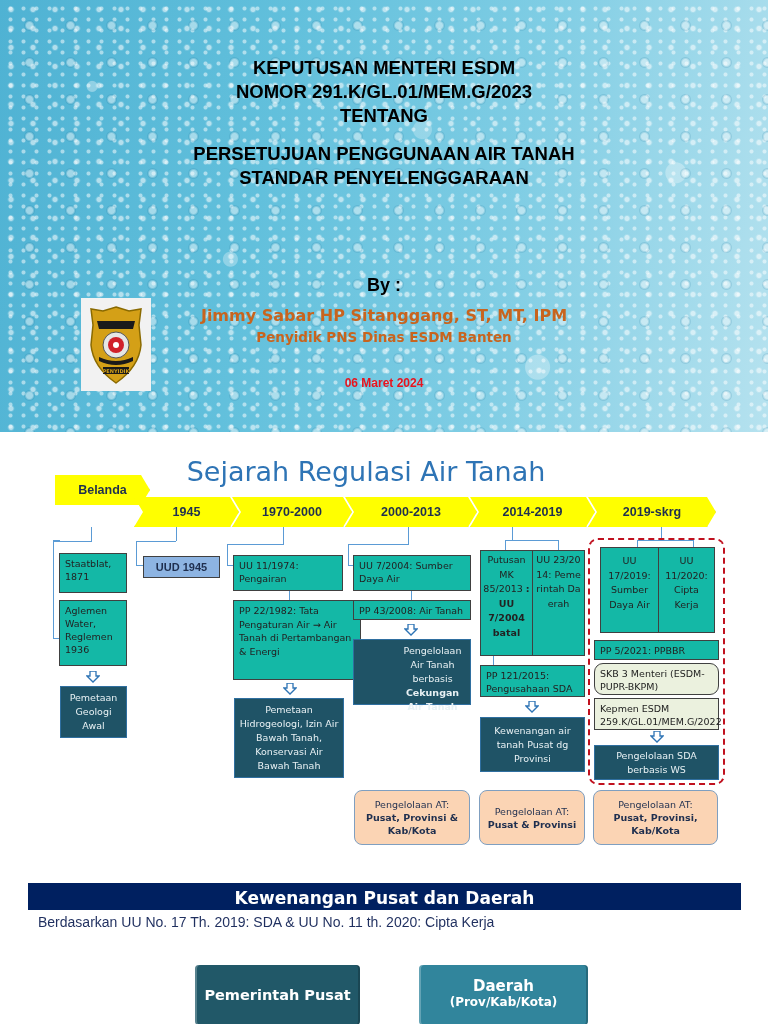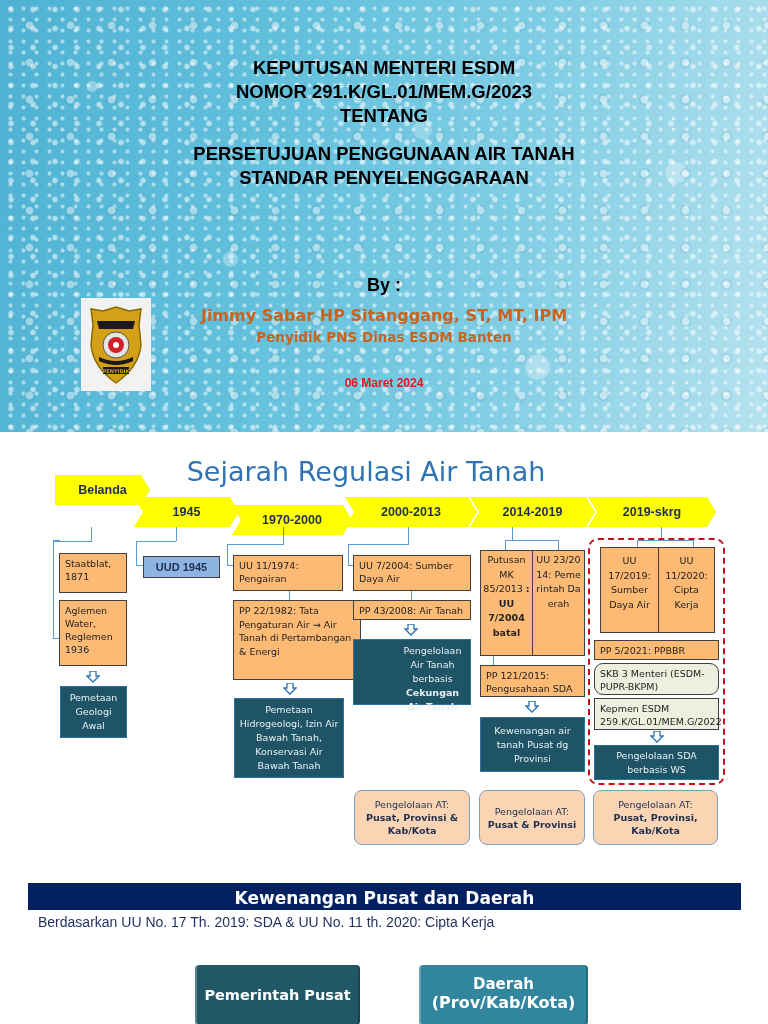--- a/index.html
+++ b/index.html
@@ -51,21 +51,21 @@
   .chev {
     position: absolute; top: 0; height: 30px;
     background: #ffff00;
     clip-path: polygon(0 0, calc(100% - 9px) 0, 100% 50%, calc(100% - 9px) 100%, 0 100%, 9px 50%);
     display: flex; align-items: center; justify-content: center;
     font-weight: bold; font-size: 12.5px; color: #1f2f4f;
     box-shadow: 0 3px 3px rgba(0,0,0,0.4);
   }
   .chev.first { clip-path: polygon(0 0, calc(100% - 9px) 0, 100% 50%, calc(100% - 9px) 100%, 0 100%); }
   .box {
-    position: absolute; background: #fdba74; border: 1px solid #404040;
+    position: absolute; background: #14b8a6; border: 1px solid #404040;
     font-family: "DejaVu Sans", sans-serif; font-size: 9.5px; line-height: 13px; color: #222;
     padding: 3px 5px; box-sizing: border-box;
   }
   .box.center { text-align: center; }
   .dark {
     position: absolute; background: #1f5366; border: 1px solid #2f6fa0;
     color: #e8f1f4; font-family: "DejaVu Sans", sans-serif; font-size: 9.5px; line-height: 14px;
     text-align: center; box-sizing: border-box; padding: 4px 3px;
     display: flex; align-items: center; justify-content: center;
   }
@@ -97,21 +97,21 @@
   }
   .s3-sub { position: absolute; left: 38px; top: 914px; font-size: 14px; color: #1f2f5f; }
   .btn {
     position: absolute; top: 965px; height: 60px; border-radius: 4px; color: #fff; font-weight: bold;
     font-family: "DejaVu Sans", sans-serif; display: flex; flex-direction: column; align-items: center; justify-content: center;
     box-shadow: inset 2px 0 0 rgba(255,255,255,0.25), inset -2px 0 0 rgba(0,0,0,0.2);
   }
   .btn.pusat { left: 195px; width: 165px; background: #215868; font-size: 14.5px; }
   .btn.daerah { left: 419px; width: 169px; background: #31859c; }
   .btn.daerah .l1 { font-size: 15px; margin-top: -4px; }
-  .btn.daerah .l2 { font-size: 16px; }
+  .btn.daerah .l2 { font-size: 12px; }
 </style>
 </head>
 <body>
 
 <div class="slide1">
   <div class="drops"></div>
 
   <div class="s1-title t1">
     <div>KEPUTUSAN MENTERI ESDM</div>
     <div>NOMOR  291.K/GL.01/MEM.G/2023</div>
@@ -140,21 +140,21 @@
   <div class="s1-name">Jimmy Sabar HP Sitanggang, ST, MT, IPM</div>
   <div class="s1-role">Penyidik PNS Dinas ESDM Banten</div>
   <div class="s1-date">06 Maret 2024</div>
 </div>
 
 <div>
   <div class="s2-title">Sejarah Regulasi Air Tanah</div>
 
   <div class="chev first" style="left:46px;top:475px;width:95px;margin-left:9px;">Belanda</div>
   <div class="chev" style="left:134px;top:497px;width:105px;">1945</div>
-  <div class="chev" style="left:232px;top:497px;width:120px;margin-top:8px;">1970-2000</div>
+  <div class="chev" style="left:232px;top:497px;width:120px;">1970-2000</div>
   <div class="chev" style="left:345px;top:497px;width:132px;">2000-2013</div>
   <div class="chev" style="left:470px;top:497px;width:125px;">2014-2019</div>
   <div class="chev" style="left:588px;top:497px;width:128px;">2019-skrg</div>
 
   <div class="conn" style="left:53px;top:527px;width:38px;height:14px;border-width:0 1px 1px 1px;border-left:0;"></div>
   <div class="conn" style="left:53px;top:540px;width:6px;height:97px;border-width:1px 0 1px 1px;"></div>
   <div class="conn" style="left:137px;top:527px;width:0;height:14px;border-width:0 0 0 1px;left:176px;"></div>
   <div class="conn" style="left:136px;top:541px;width:40px;height:0;border-width:1px 0 0 0;"></div>
   <div class="conn" style="left:136px;top:541px;width:6px;height:24px;border-width:0 0 1px 1px;"></div>
   <div class="conn" style="left:227px;top:527px;width:56px;height:17px;border-width:0 1px 1px 0;"></div>

